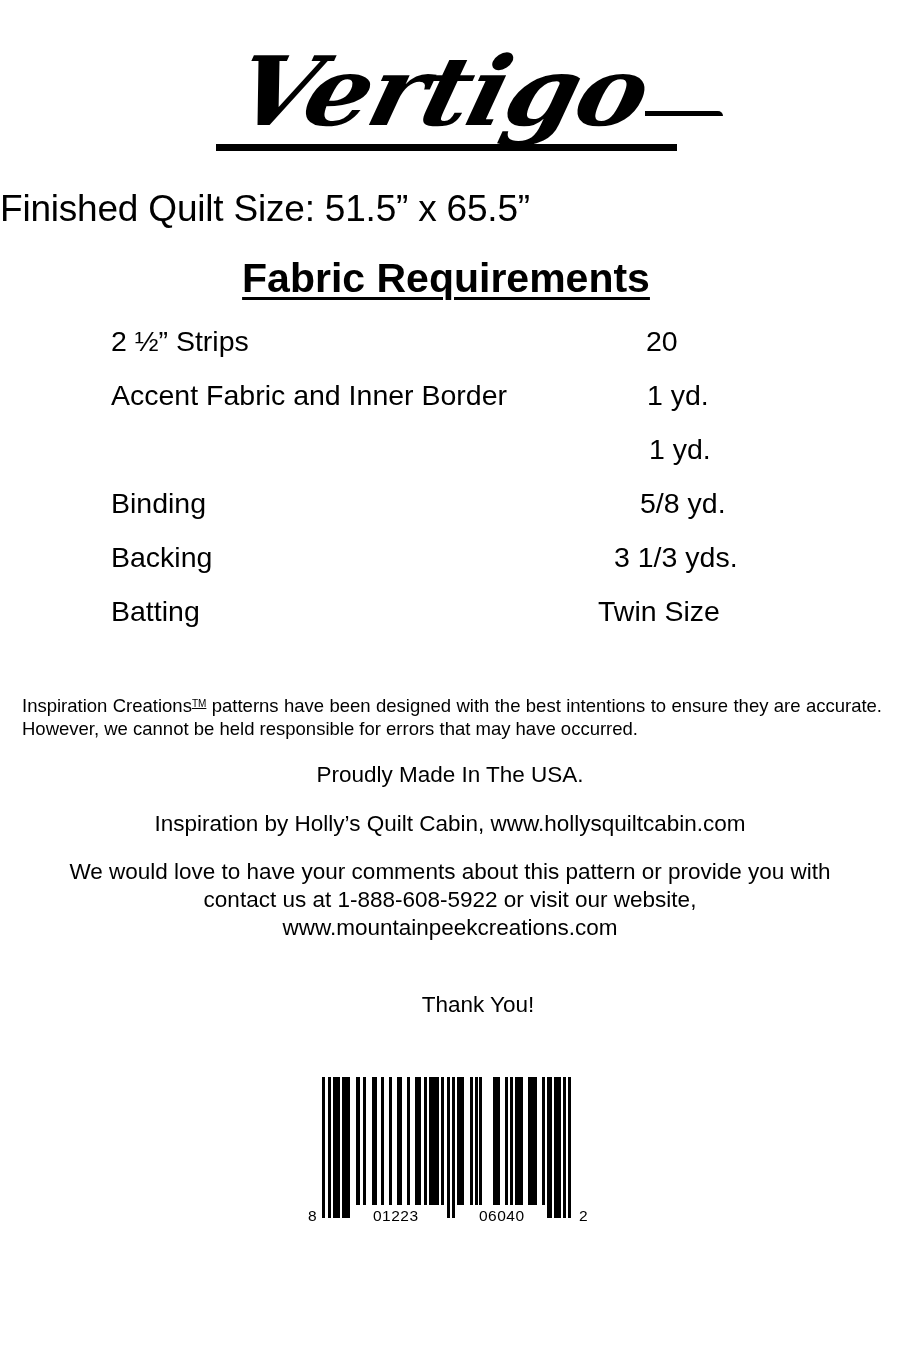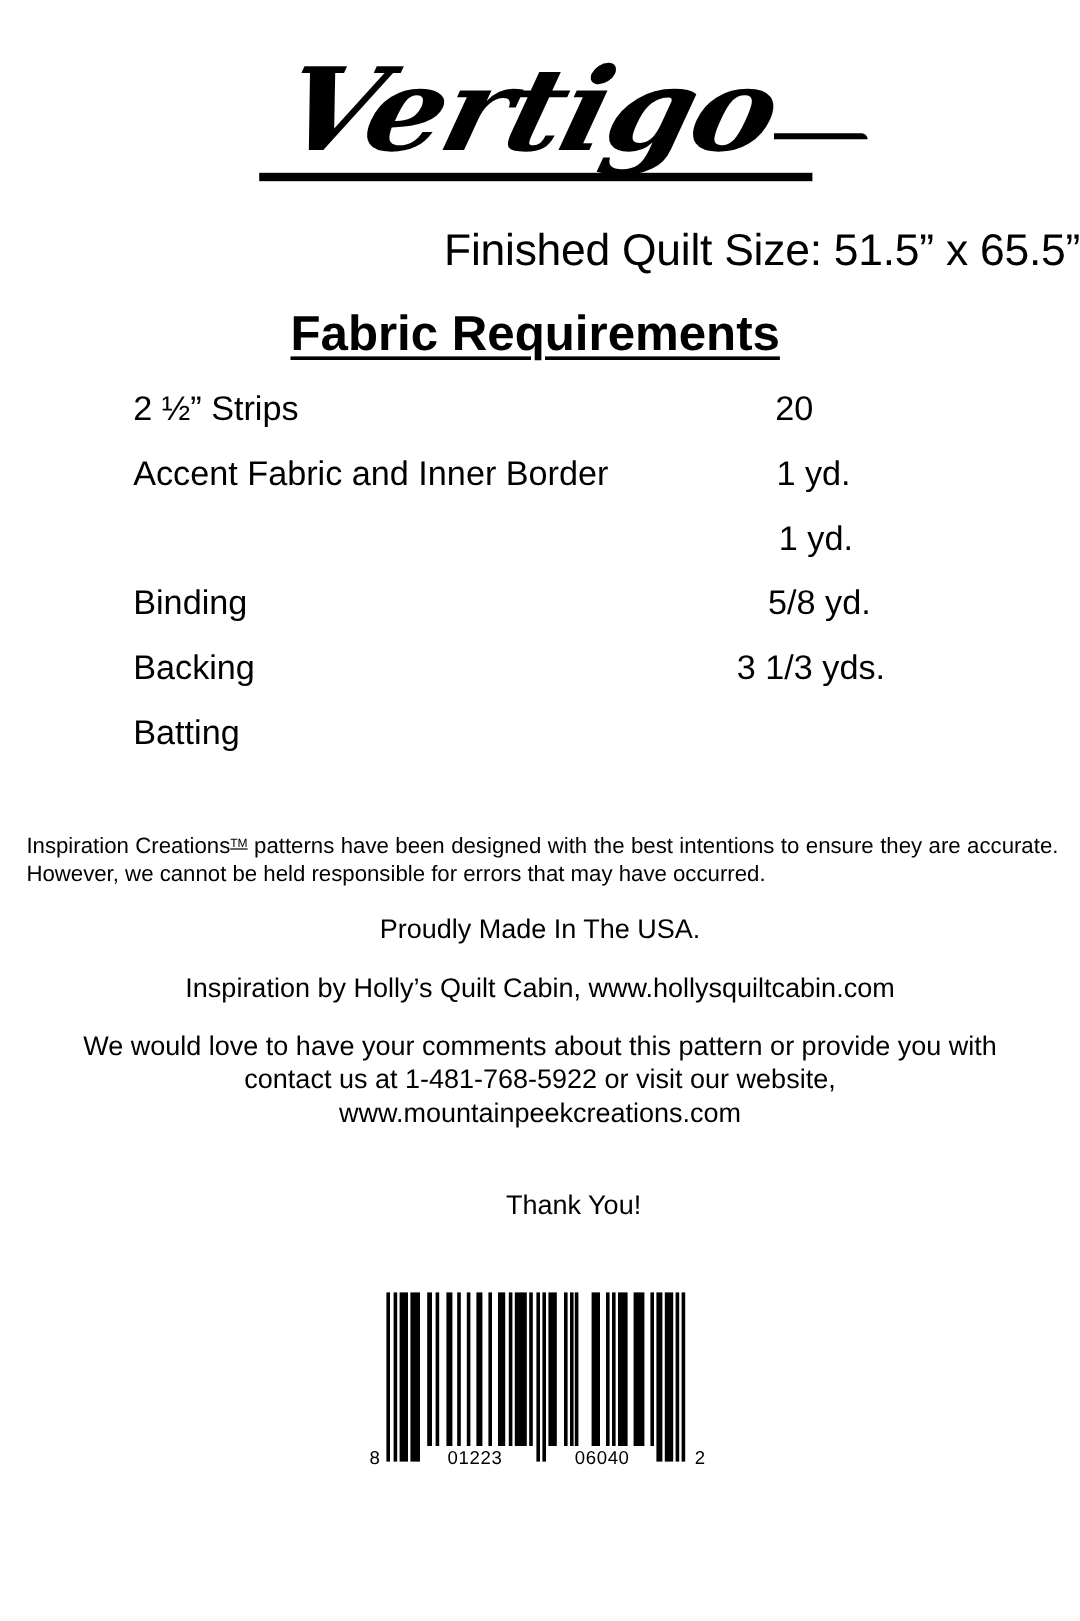--- a/index.html
+++ b/index.html
@@ -40,21 +40,21 @@
       width: 78px; height: 5px;
       background: #000;
       border-radius: 0 6px 0 0;
     }
     .title-underline {
       left: 216px; top: 144px; width: 461px; height: 7px; background: #000;
     }
 
     .subtitle {
       left: 0; width: 900px; top: 186px;
-      text-align: right;
+      text-align: left;
       font-size: 37px;
       line-height: 46px;
       letter-spacing: -0.2px;
     }
     .heading {
       left: 0; width: 892px; top: 252px;
       text-align: center;
       font-size: 41px;
       font-weight: bold;
       line-height: 52px;
@@ -137,31 +137,32 @@
   <div class="req-row" style="top:483px;">
     <span class="req-label">Binding</span>
     <span class="req-value" style="left:640px;">5/8 yd.</span>
   </div>
   <div class="req-row" style="top:537px;">
     <span class="req-label">Backing</span>
     <span class="req-value" style="left:614px;">3 1/3 yds.</span>
   </div>
   <div class="req-row" style="top:591px;">
     <span class="req-label">Batting</span>
+    <span class="req-value" style="left:598px;">Twin Size</span>
   </div>
 </div>
 
 <div class="abs disclaimer"><span>Inspiration Creations</span><span class="tm-small">TM</span><span> patterns have been designed with the best intentions to ensure they are accurate.  However, we cannot be held responsible for errors that may have occurred.</span></div>
 
 <div class="abs center-line" style="top:761px;">Proudly Made In The USA.</div>
 <div class="abs center-line" style="top:810px;">Inspiration by Holly’s Quilt Cabin, www.hollysquiltcabin.com</div>
 
 <div class="abs contact">
   <div>We would love to have your comments about this pattern or provide you with</div>
-  <div>contact us at 1-481-768-5922 or visit our website,</div>
+  <div>contact us at 1-888-608-5922 or visit our website,</div>
   <div>www.mountainpeekcreations.com</div>
 </div>
 
 <div class="abs center-line" style="top:991px;margin-left:28px;">Thank You!</div>
 
 <div class="abs barcode">
   <svg width="300" height="160" viewBox="0 0 300 160">
     <g fill="#000">
 
       <rect x="22" y="7" width="3" height="141"></rect>

